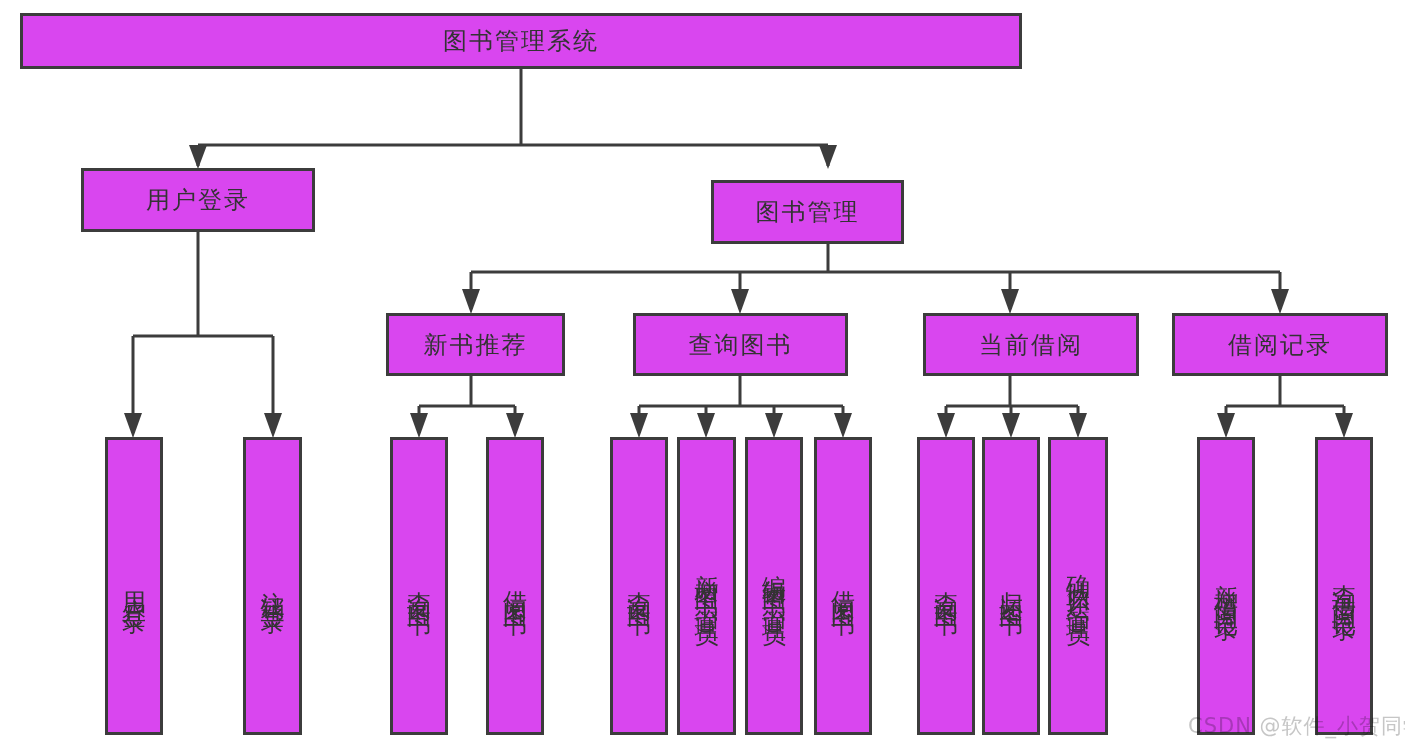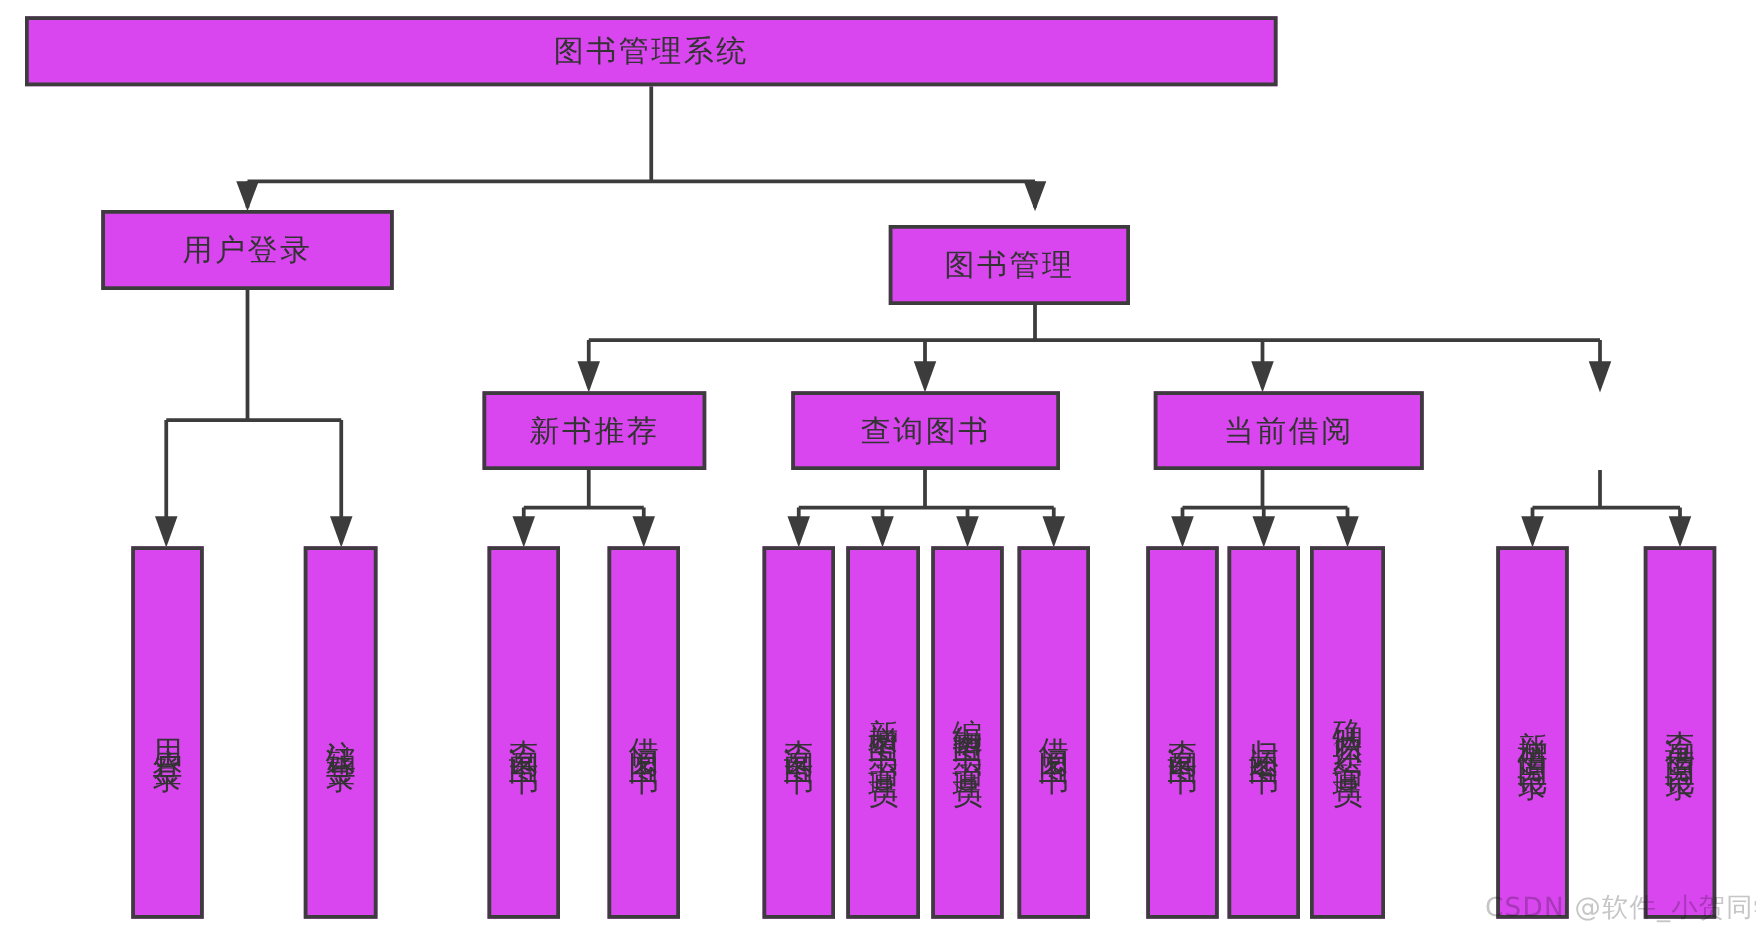--- a/index.html
+++ b/index.html
@@ -138,20 +138,23 @@
 
   <div class="node" style="left:363px;top:313px;width:179px;height:63px;margin-left:23px;">
     <span class="label">新书推荐</span>
   </div>
   <div class="node" style="left:633px;top:313px;width:215px;height:63px;">
     <span class="label">查询图书</span>
   </div>
   <div class="node" style="left:903px;top:313px;width:216px;height:63px;margin-left:20px;">
     <span class="label">当前借阅</span>
   </div>
+  <div class="node" style="left:1172px;top:313px;width:216px;height:63px;">
+    <span class="label">借阅记录</span>
+  </div>
 
   <div class="node leaf" style="left:105px;top:437px;width:58px;height:298px;">
     <span class="label">用户登录</span>
   </div>
   <div class="node leaf" style="left:243px;top:437px;width:59px;height:298px;">
     <span class="label">注销登录</span>
   </div>
 
   <div class="node leaf" style="left:390px;top:437px;width:58px;height:298px;">
     <span class="label">查询图书</span>

